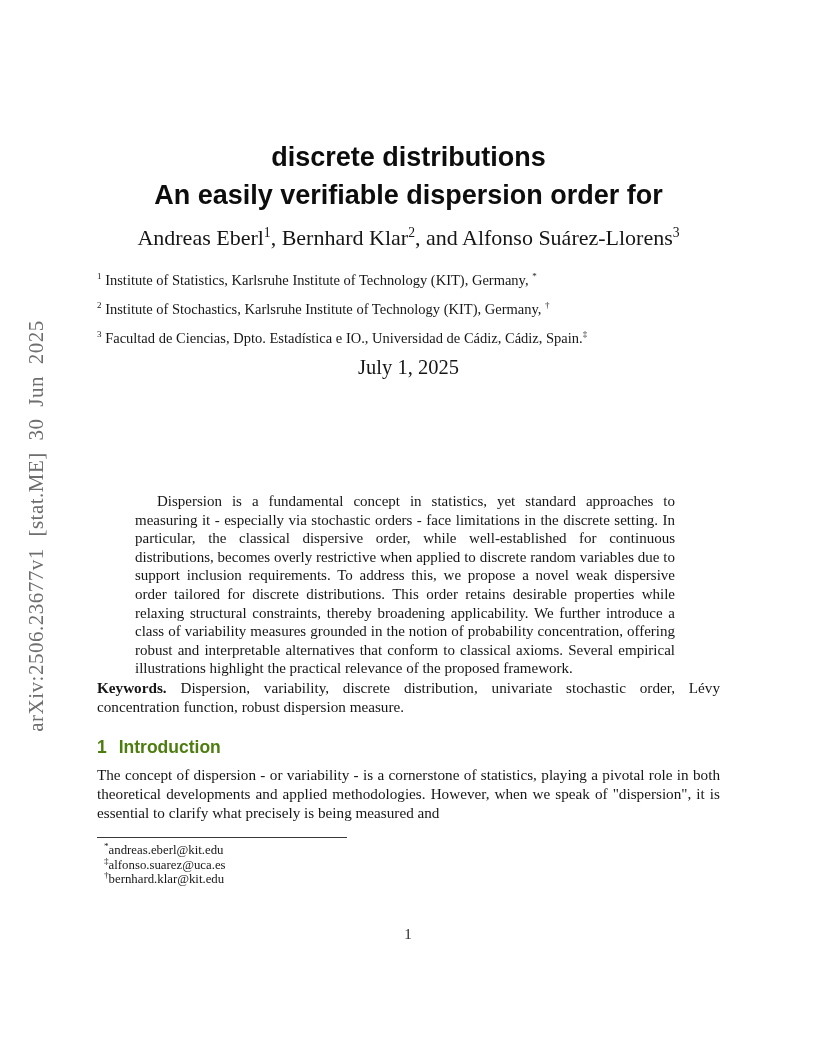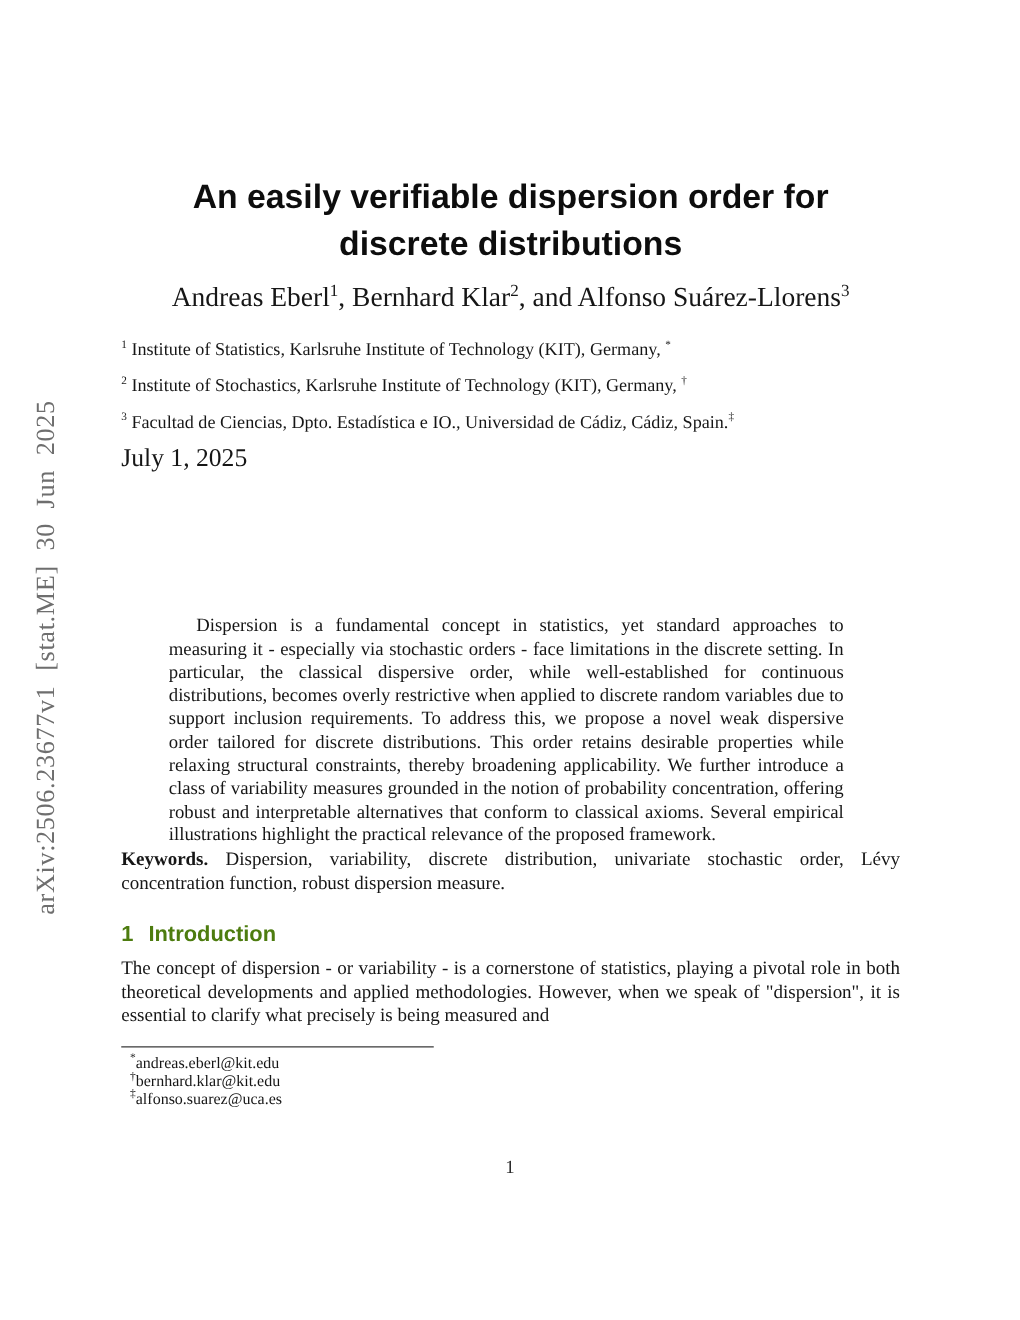--- a/index.html
+++ b/index.html
@@ -48,21 +48,21 @@
   .authors sup, .affil sup { font-size: 62%; line-height: 0; vertical-align: super; }
 
   .affils { position: absolute; top: 266px; left: 0; width: 100%; }
   .affil {
     font-size: 14.5px; line-height: 29px; text-align: left;
     white-space: nowrap;
   }
 
   .pub-date {
     position: absolute; top: 353px; left: 0; width: 100%;
-    font-size: 20.5px; line-height: 28px; text-align: left;
+    font-size: 20.5px; line-height: 28px; text-align: center;
   }
 
   .abstract {
     position: absolute; top: 444px; left: 38px; width: 540px;
     font-size: 15px; line-height: 18.6px;
     text-align: justify;
   }
   .abstract p { text-indent: 22px; margin-top: 48px; }
 
   .keywords {
@@ -106,22 +106,22 @@
 </head>
 <body>
 
 <div class="page">
 
   <div class="arxiv-stamp">arXiv:2506.23677v1 [stat.ME] 30 Jun 2025</div>
 
   <main class="text-block">
 
     <h1 class="title">
+        <span class="title-line">discrete distributions</span>
         <span class="title-line">An easily verifiable dispersion order for</span>
-        <span class="title-line">discrete distributions</span>
       </h1>
 
     <p class="authors"><span>Andreas Eberl</span><sup>1</sup><span>, </span><span>Bernhard Klar</span><sup>2</sup><span>, and </span><span>Alfonso Suárez-Llorens</span><sup>3</sup></p>
 
     <div class="affils">
       <p class="affil"><sup>1</sup> <span>Institute of Statistics, Karlsruhe Institute of Technology (KIT), Germany,</span> <sup>*</sup></p>
       <p class="affil"><sup>2</sup> <span>Institute of Stochastics, Karlsruhe Institute of Technology (KIT), Germany,</span> <sup>†</sup></p>
       <p class="affil"><sup>3</sup> <span>Facultad de Ciencias, Dpto. Estadística e IO., Universidad de Cádiz, Cádiz, Spain.</span><sup>‡</sup></p>
     </div>
 
@@ -134,21 +134,21 @@
     <p class="keywords"><span class="kw-label">Keywords.</span> <span>Dispersion, variability, discrete distribution, univariate stochastic order, Lévy concentration function, robust dispersion measure.</span></p>
 
     <h2 class="section-heading"><span class="sec-num">1</span><span>Introduction</span></h2>
 
     <p class="intro-para">The concept of dispersion - or variability - is a cornerstone of statistics, playing a pivotal role in both theoretical developments and applied methodologies. However, when we speak of "dispersion", it is essential to clarify what precisely is being measured and</p>
 
     <div class="footnote-rule"></div>
 
     <div class="footnotes">
       <p class="footnote"><sup>*</sup><span>andreas.eberl@kit.edu</span></p>
+      <p class="footnote"><sup>‡</sup><span>alfonso.suarez@uca.es</span></p>
       <p class="footnote"><sup>†</sup><span>bernhard.klar@kit.edu</span></p>
-      <p class="footnote"><sup>‡</sup><span>alfonso.suarez@uca.es</span></p>
     </div>
 
   </main>
 
   <div class="page-number">1</div>
 
 </div>
 
 </body></html>

